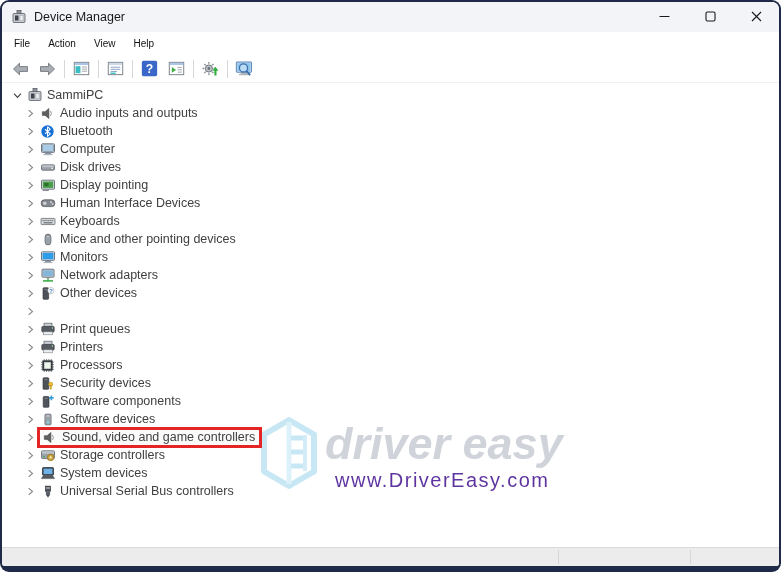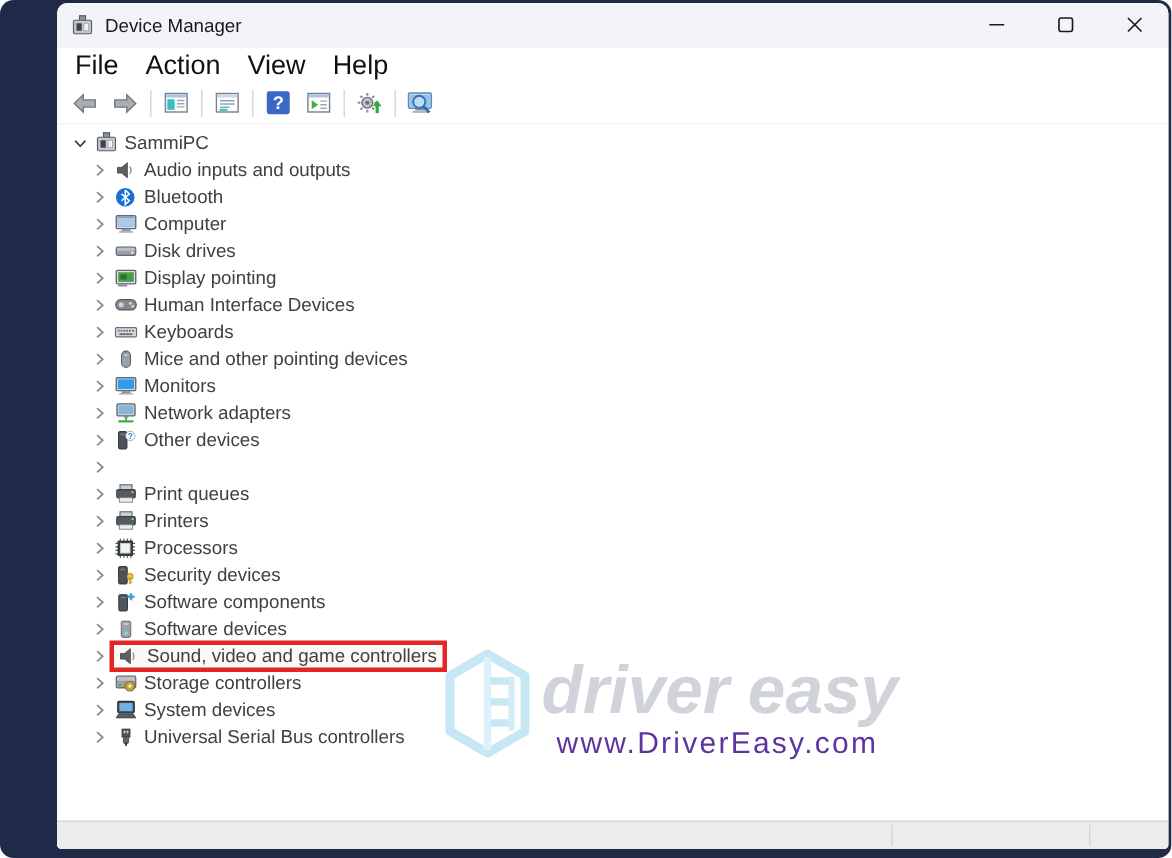--- a/index.html
+++ b/index.html
@@ -1,33 +1,33 @@
 <!DOCTYPE html>
 <html><head>
 <meta charset="utf-8">
 <style>
   * { box-sizing: border-box; margin: 0; padding: 0; }
   body { background:#ffffff; font-family:"Liberation Sans", sans-serif; }
   .frame { position:relative; width:781px; height:572px; background:#1e2a47;
            border-radius:9px; overflow:hidden; }
   .inner { position:absolute; left:2px; top:2px; right:2px; bottom:6px;
            background:#ffffff; border-radius:7px 7px 3px 3px; overflow:hidden;
-           display:flex; flex-direction:column;margin-left:36px; }
+           display:flex; flex-direction:column; }
   
   .titlebar { height:30px; background:#f2f4f7; display:flex; align-items:center;
               padding-left:9px; flex:none; }
   .app-icon { width:16px; height:16px; display:flex; }
   .title { font-size:12.5px; color:#191919; margin-left:7px; }
   .win-controls { margin-left:auto; display:flex; height:100%; }
   .winbtn { width:46px; height:100%; display:flex; align-items:center;
             justify-content:center; background:transparent; border:none; cursor:default; }
   
   .menubar { height:23px; background:#fff; display:flex; align-items:center;
              padding-left:3px; flex:none; }
-  .menu-item { font-size:18px; color:#111; padding:3px 9px; }
+  .menu-item { font-size:10px; color:#111; padding:3px 9px; }
   
   .toolbar { height:28px; display:flex; align-items:center; padding-left:5px;
              background:#fff; border-bottom:1px solid #f0f0f0; flex:none; }
   .tbtn { width:27px; height:24px; display:flex; align-items:center;
           justify-content:center; background:none; border:none; }
   .ticon-tb { display:flex; }
   .tsep { width:1px; height:18px; background:#d8d8d8; margin:0 3px; flex:none; }
   
   .treearea { flex:1; position:relative; background:#fff; padding-top:3px; overflow:hidden; }
   .row { height:18px; display:flex; align-items:center; font-size:12.5px;
@@ -35,21 +35,21 @@
   .row.root { padding-left:7px; }
   .row.child { padding-left:20px; }
   .chev { width:17px; display:flex; justify-content:center; flex:none; }
   .rowbody { display:inline-flex; align-items:center; height:18px; }
   .rowbody.hl { border:3px solid #e42525; height:21px; padding:0 4px 0 1px;
                 margin-left:-2px; background:rgba(0,0,0,0.02); position:relative; z-index:2; }
   .ticon { width:17px; height:16px; display:flex; align-items:center;
            justify-content:center; margin-right:4px; flex:none; }
   .lbl { line-height:16px; }
   
-  .watermark { position:absolute; left:258px; top:348px; display:flex;
+  .watermark { position:absolute; left:258px; top:332px; display:flex;
                align-items:flex-start; pointer-events:none; opacity:0.9; }
   .wm-text { margin-left:7px; margin-top:6px; }
   .wm1 { font-size:45px; font-weight:bold; font-style:italic; color:#cbcfd7;
          line-height:1.0; letter-spacing:0px; }
   .wm2 { font-size:20px; color:#4c1d95; letter-spacing:1.5px; margin-top:3px; margin-left:10px; }
   
   .statusbar { height:19px; background:#ececec; border-top:1px solid #dadada;
                position:relative; flex:none; }
   .sbsep { position:absolute; top:2px; bottom:2px; width:1px; background:#d6d6d6; }
 </style>

